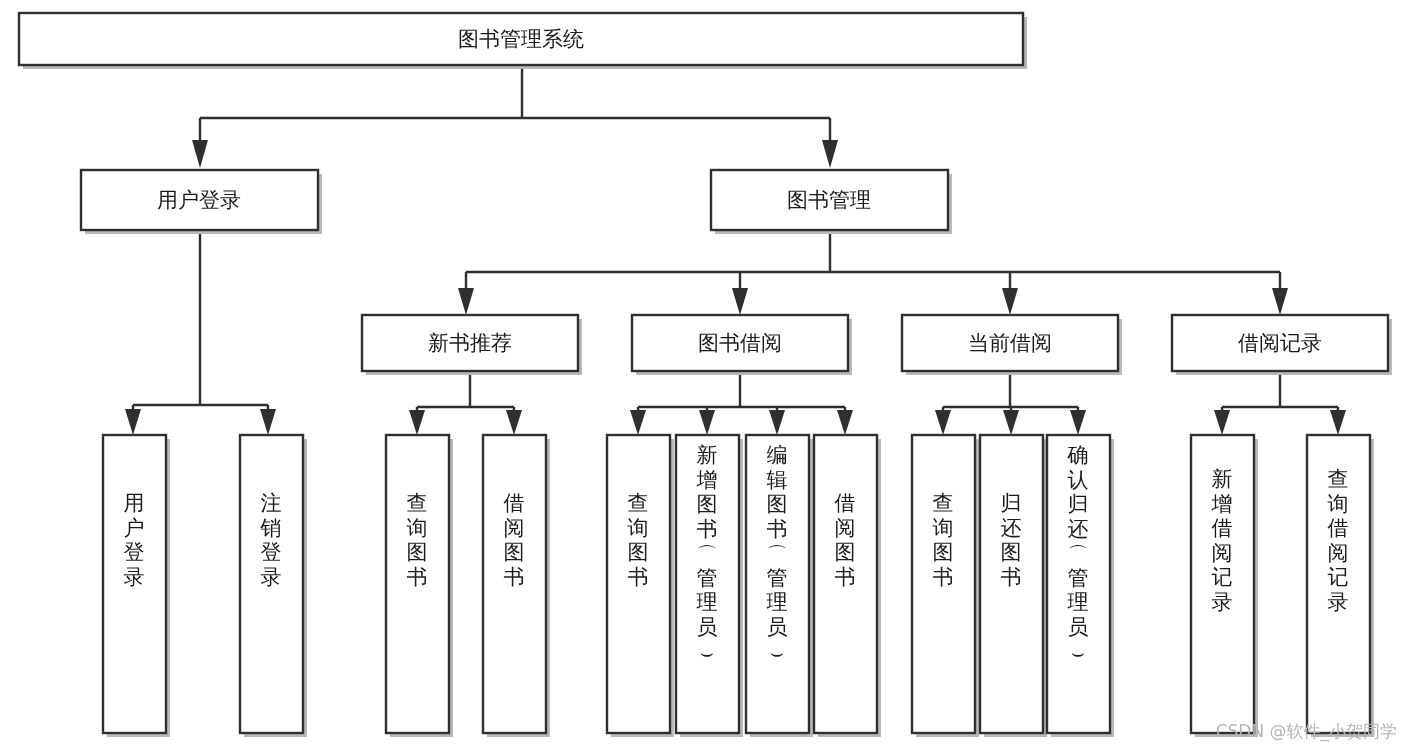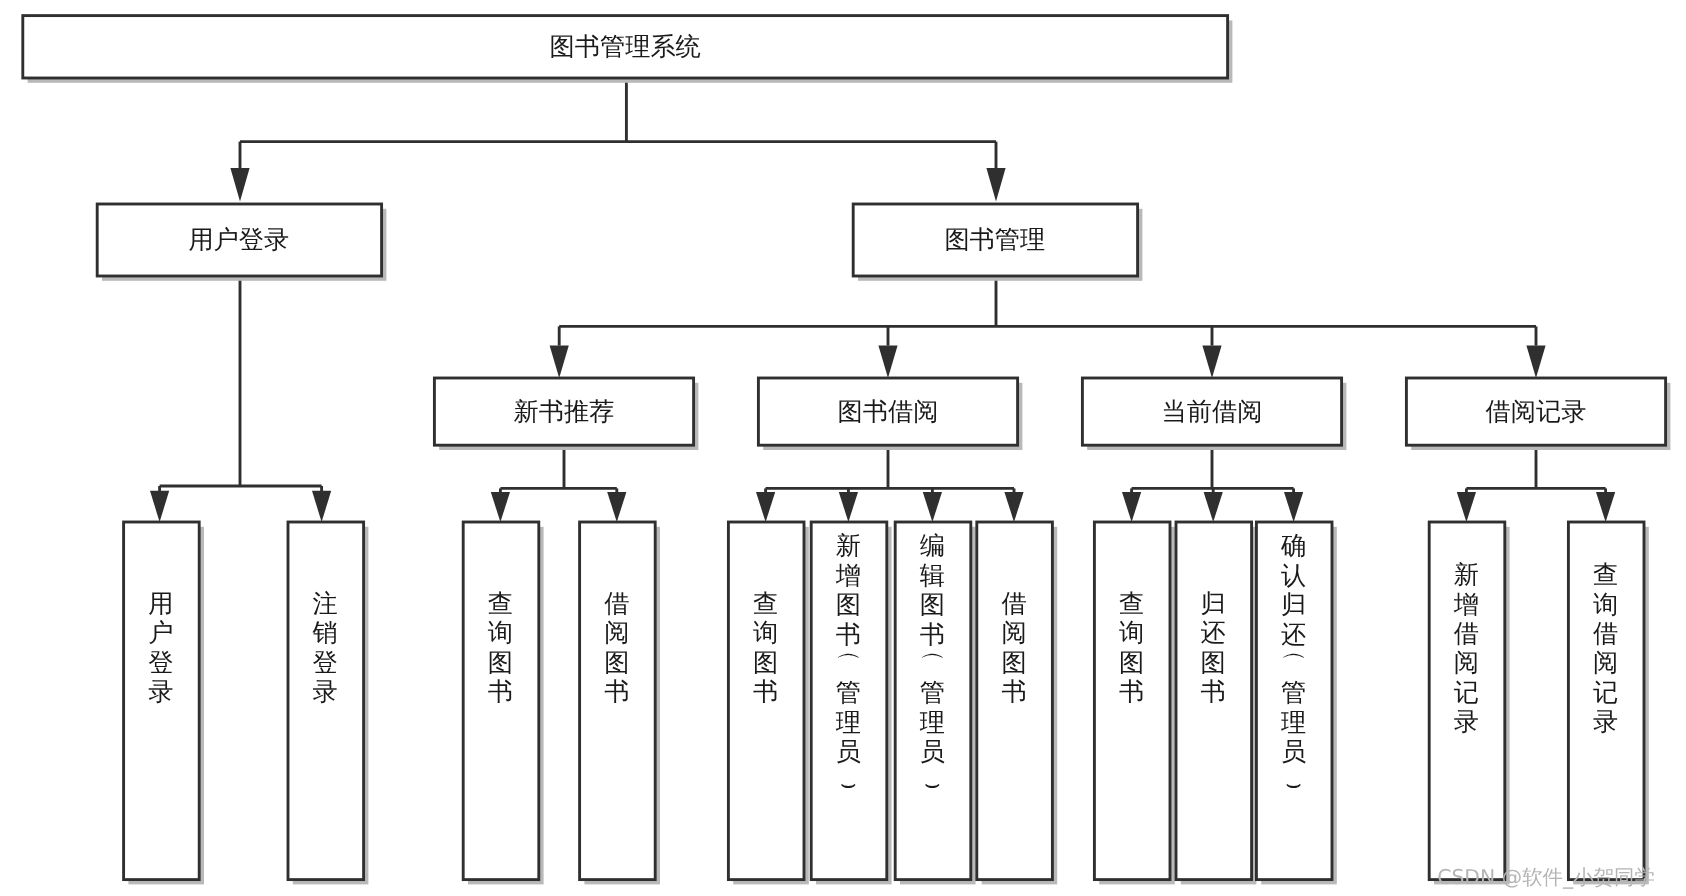--- a/index.html
+++ b/index.html
@@ -54,21 +54,21 @@
     stroke-width: 2.4;
     fill: none;
     stroke-linecap: butt;
   }
   .arrow-head {
     fill: #2f2f2f;
     stroke: none;
   }
   .watermark-text {
     position: absolute;
-    right: 26px;
+    right: 8px;
     bottom: 4px;
     color: #b5b5b5;
     font-size: 17px;
     font-family: "DejaVu Sans", "Liberation Sans", sans-serif;
     white-space: nowrap;
     user-select: none;
     pointer-events: none;
   }
 </style>
 </head>

